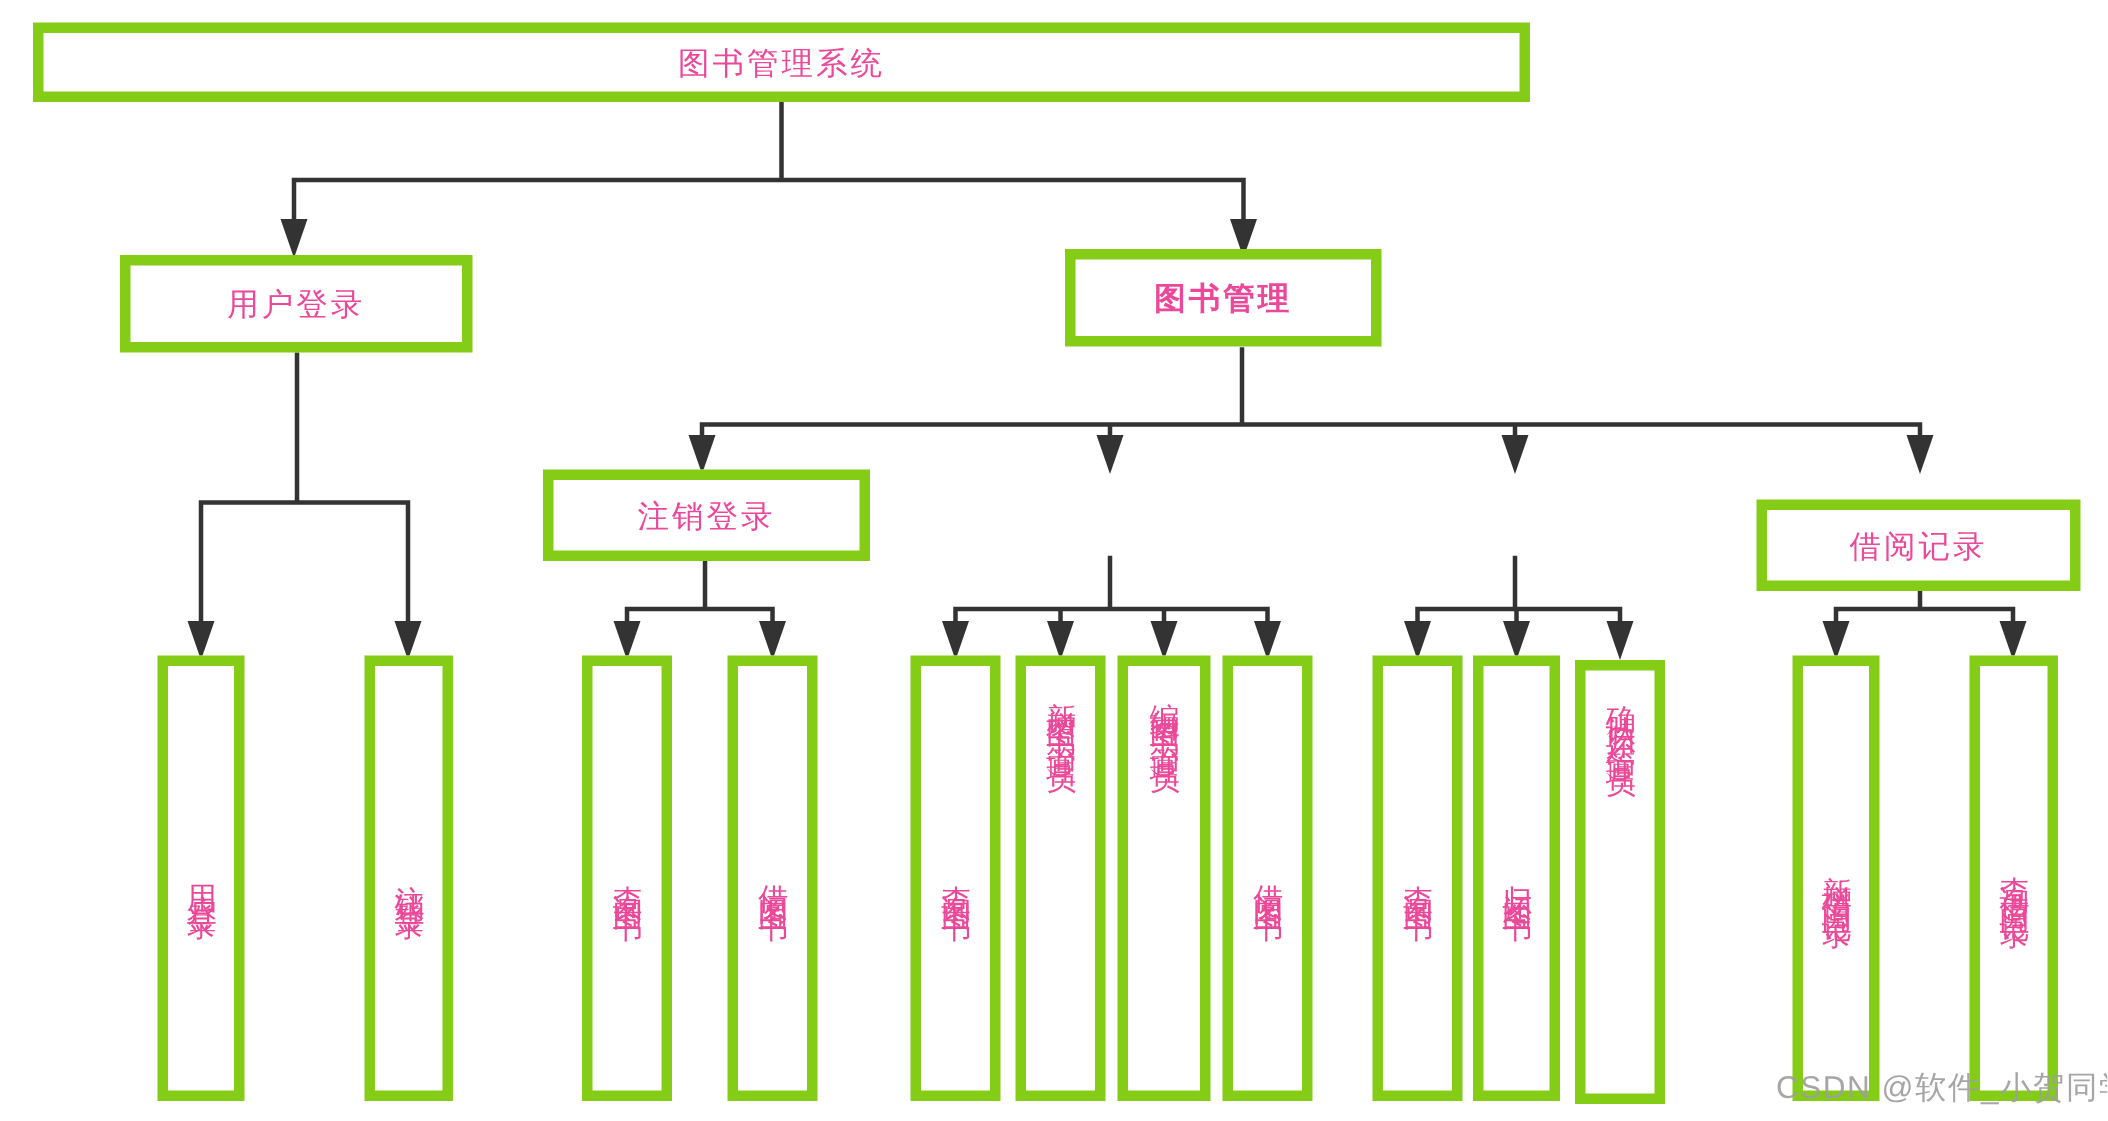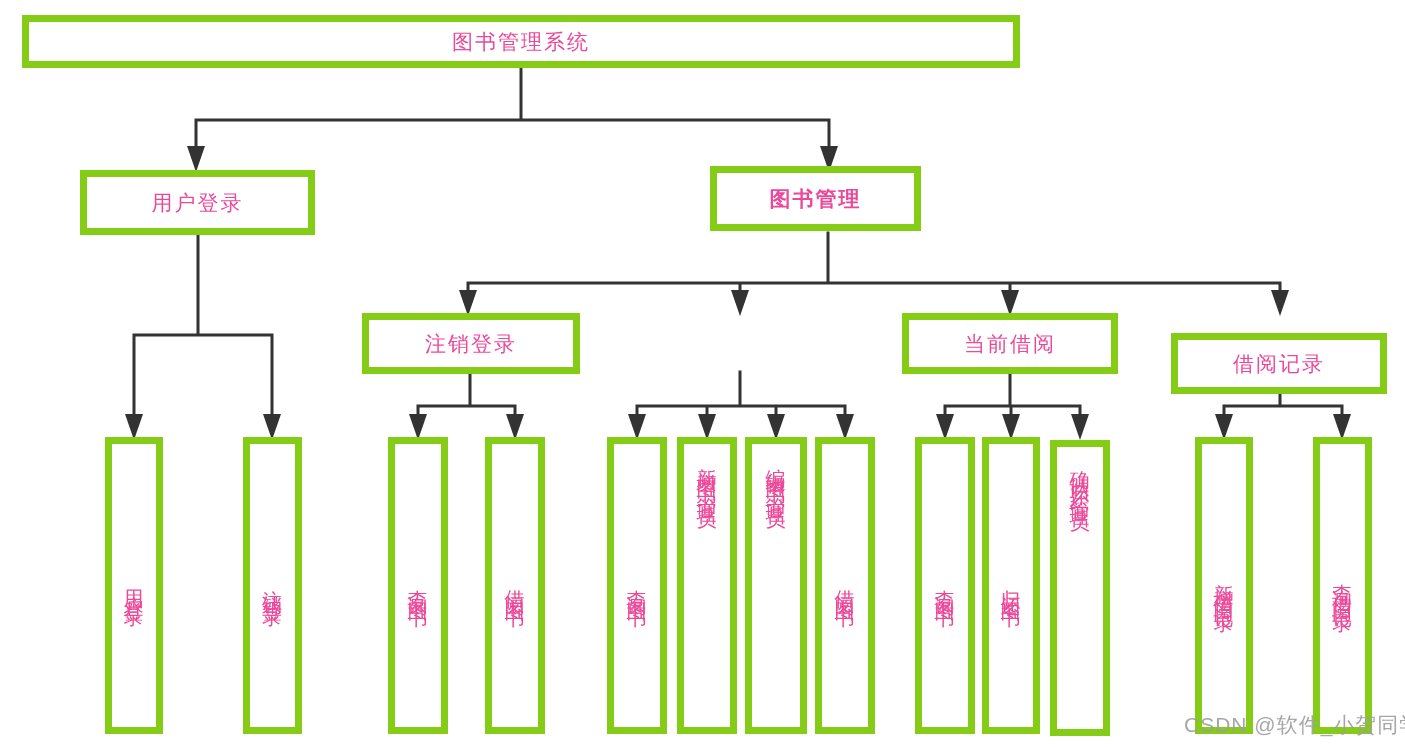--- a/index.html
+++ b/index.html
@@ -100,23 +100,20 @@
   <div class="node h-node" style="left:80px;top:170px;width:235px;height:65px;">
     <span>用户登录</span>
   </div>
   <div class="node h-node" style="left:710px;top:166px;width:211px;height:65px;font-weight:bold;">
     <span>图书管理</span>
   </div>
 
   <div class="node h-node" style="left:362px;top:313px;width:218px;height:61px;">
     <span>注销登录</span>
   </div>
-  <div class="node h-node" style="left:902px;top:313px;width:216px;height:61px;">
-    <span>当前借阅</span>
-  </div>
   <div class="node h-node" style="left:1171px;top:313px;width:216px;height:61px;margin-top:20px;">
     <span>借阅记录</span>
   </div>
 
   <div class="node v-node" style="left:105px;top:437px;width:58px;height:297px;">
     <span>用户登录</span>
   </div>
   <div class="node v-node" style="left:243px;top:437px;width:59px;height:297px;">
     <span>注销登录</span>
   </div>

